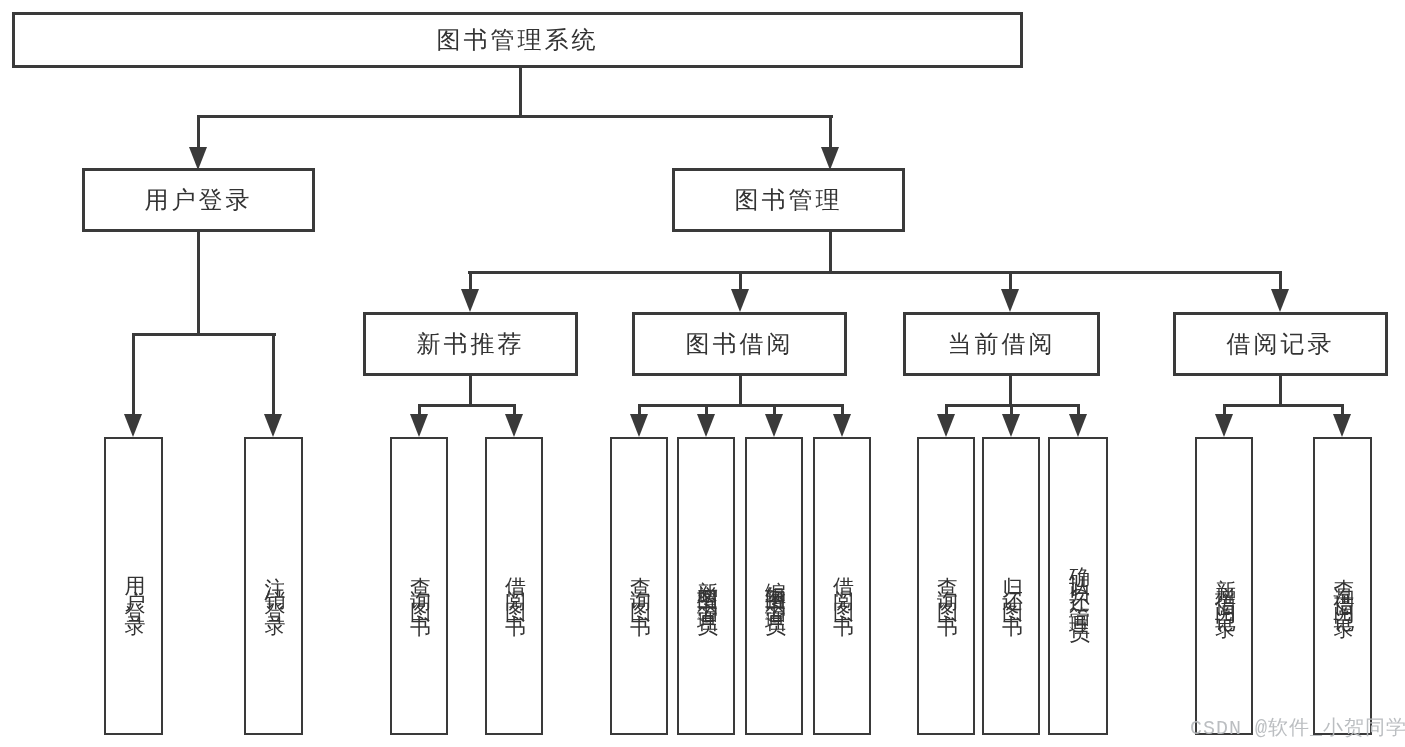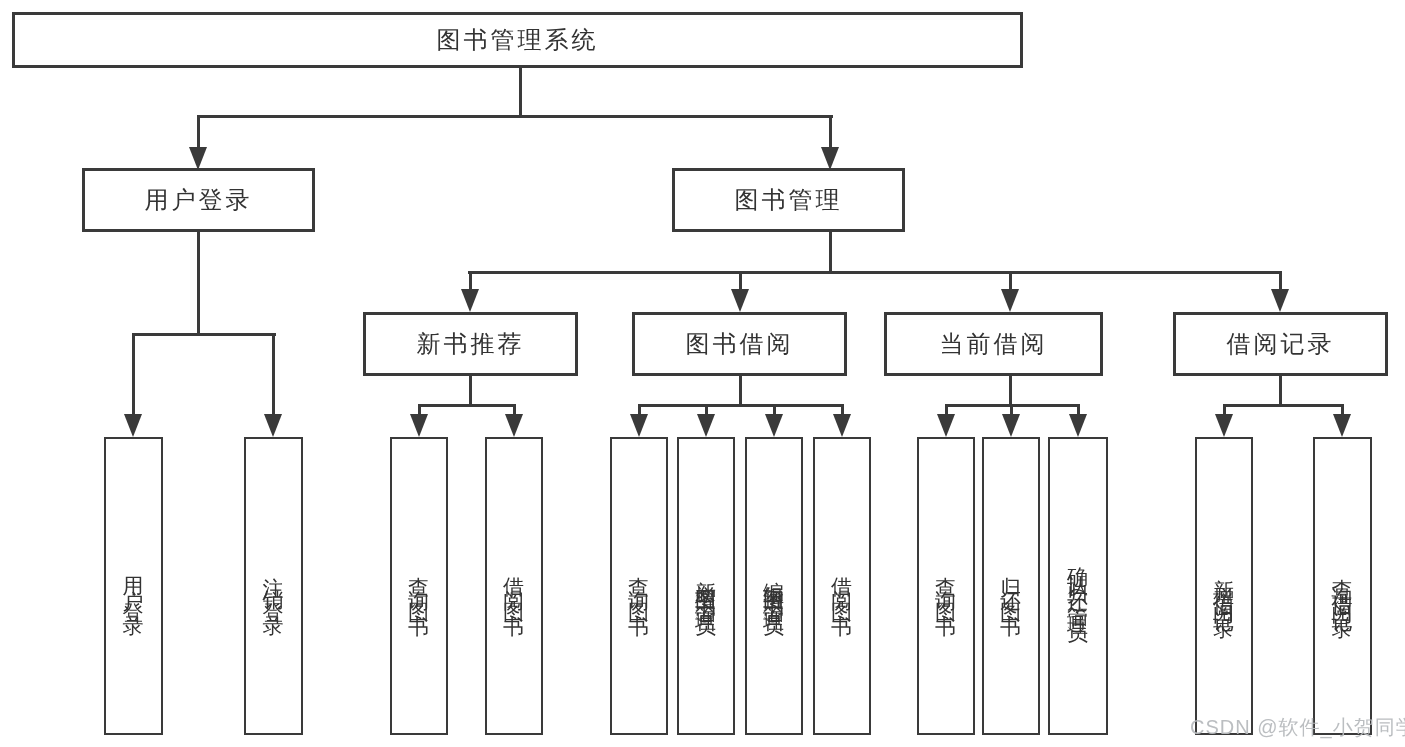--- a/index.html
+++ b/index.html
@@ -1,17 +1,17 @@
 <!DOCTYPE html>
 <html><head>
 <meta charset="utf-8">
 <style>
   html,body{margin:0;padding:0;background:#fff;}
   .canvas{position:relative;width:1405px;height:747px;background:#fff;overflow:hidden;
-          font-family:Liberation Sans, sans-serif;}
+          font-family:Liberation Mono, monospace;}
   .box{position:absolute;box-sizing:border-box;background:#fff;border:3px solid #3a3a3a;
        display:flex;align-items:center;justify-content:center;z-index:2;}
   .hbox span{font-size:24px;letter-spacing:3px;color:#333;white-space:nowrap;}
   .vbox{border-width:2px;}
   .vbox span{writing-mode:vertical-rl;text-orientation:mixed;font-size:21px;color:#333;
              line-height:1;white-space:nowrap;}
   .ls4{letter-spacing:13px;}
   .ls6{letter-spacing:8px;}
   .ls9{letter-spacing:8px;}
   .ls10{letter-spacing:5px;}
@@ -61,21 +61,21 @@
   <i class="ah" style="left:1001px;top:289px"></i>
   <i class="ln" style="left:1279px;top:271px;width:3px;height:19px"></i>
   <i class="ah" style="left:1271px;top:289px"></i>
 
   <div class="box hbox" style="left:363px;top:312px;width:215px;height:64px">
     <span>新书推荐</span>
   </div>
   <div class="box hbox" style="left:632px;top:312px;width:215px;height:64px">
     <span>图书借阅</span>
   </div>
-  <div class="box hbox" style="left:884px;top:312px;width:219px;height:64px">
+  <div class="box hbox" style="left:903px;top:312px;width:197px;height:64px">
     <span>当前借阅</span>
   </div>
   <div class="box hbox" style="left:1173px;top:312px;width:215px;height:64px">
     <span>借阅记录</span>
   </div>
 
   <i class="ln" style="left:469px;top:376px;width:3px;height:31px"></i>
   <i class="ln" style="left:418px;top:404px;width:98px;height:3px"></i>
   <i class="ln" style="left:418px;top:404px;width:3px;height:12px"></i>
   <i class="ah" style="left:410px;top:414px"></i>

